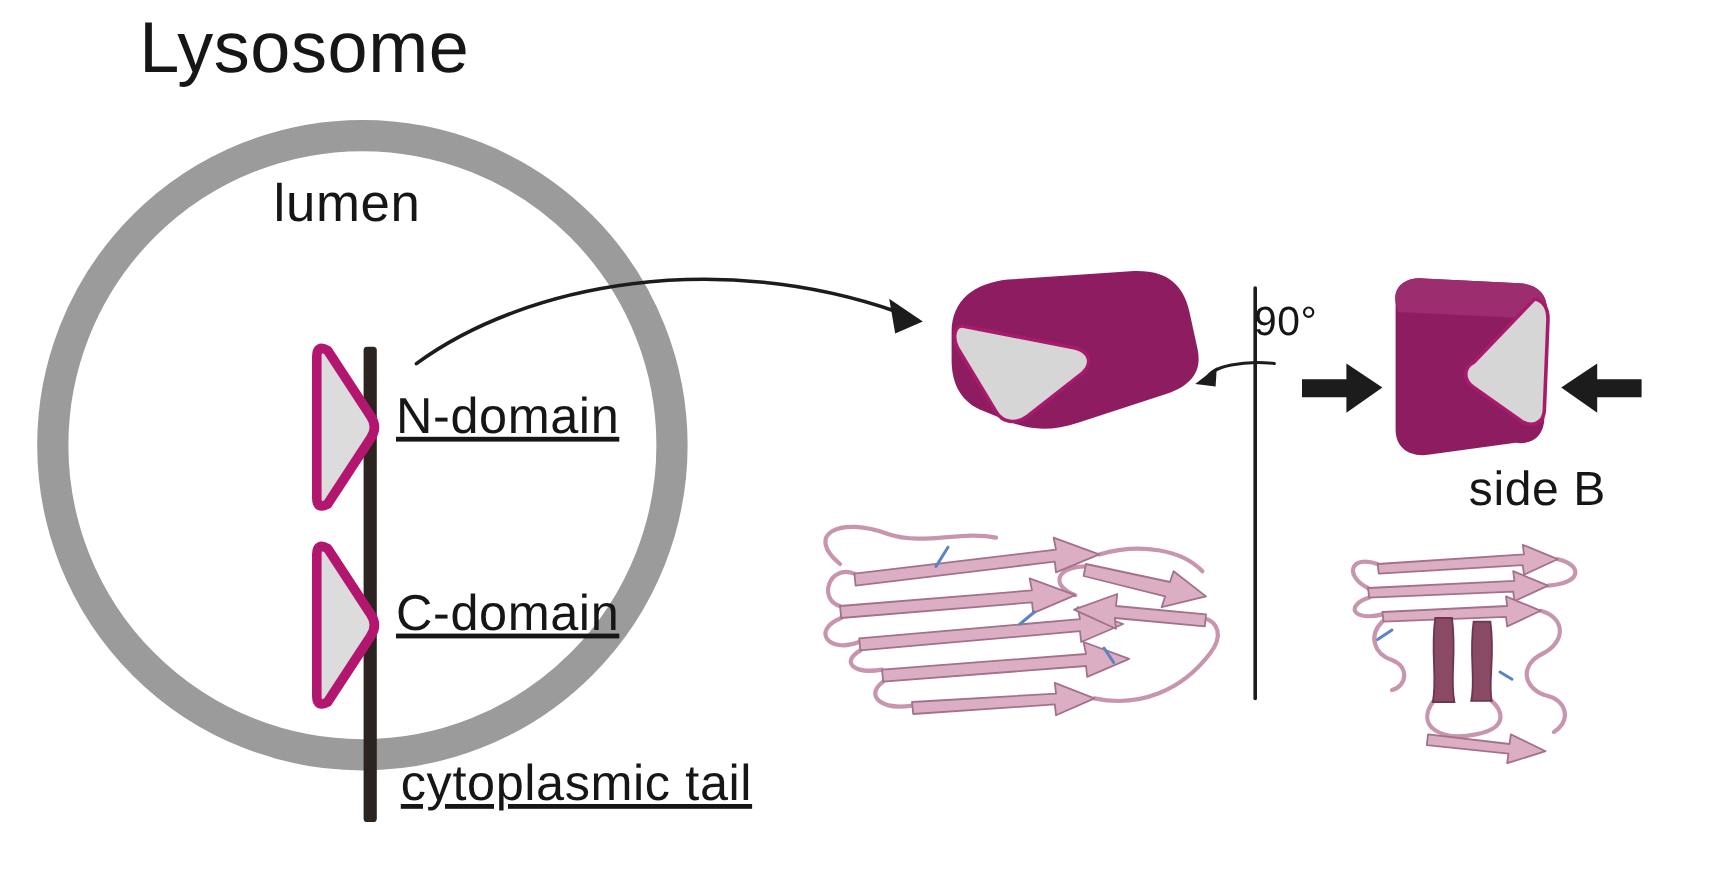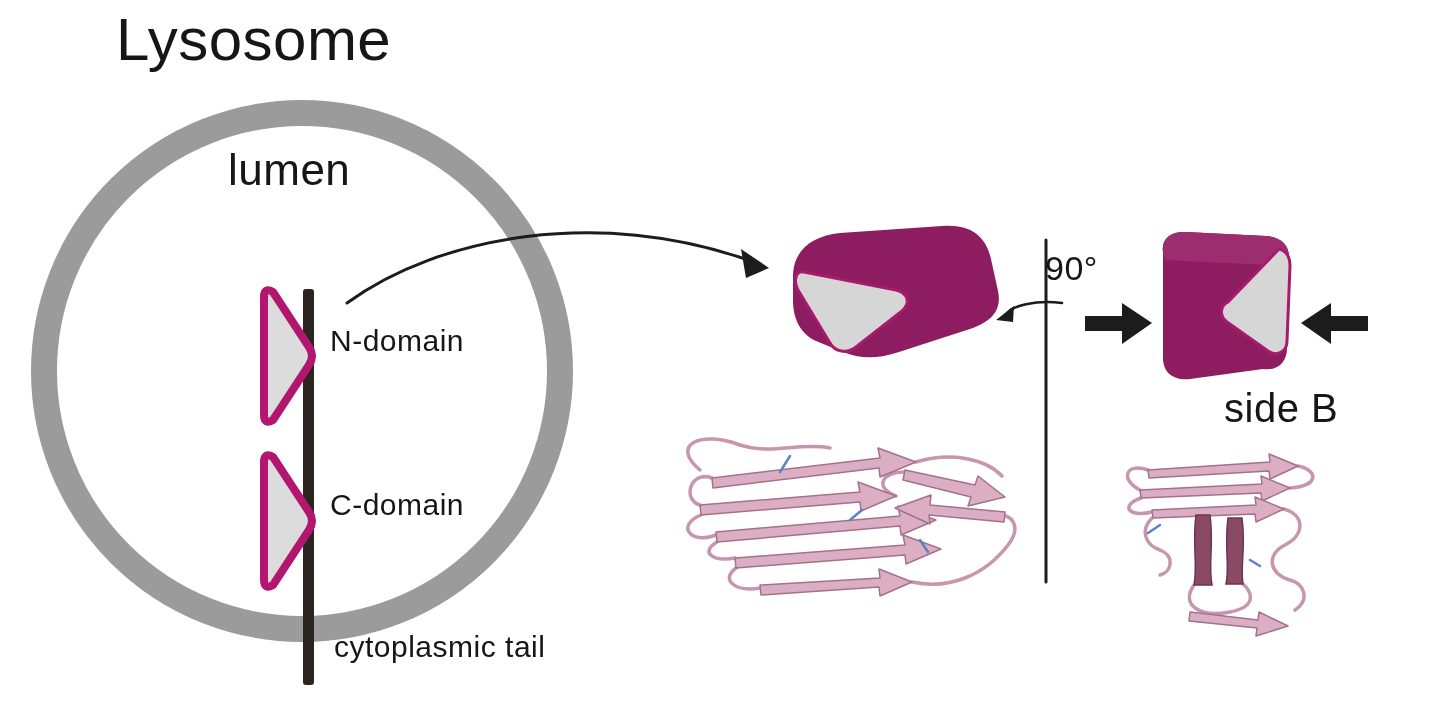--- a/index.html
+++ b/index.html
@@ -7,21 +7,21 @@
   body {
     background:#ffffff;
     font-family:"Liberation Sans", sans-serif;
     color:#161616;
     overflow:hidden;
   }
   .canvas { position:relative; width:1156px; height:726px; background:#ffffff; }
   .svg-layer { position:absolute; left:0; top:0; }
   .label { position:absolute; line-height:1; white-space:nowrap; color:#161616; letter-spacing:0.5px; }
   .t60 { font-size:60px; }
-  .t46 { font-size:30px; }
+  .t46 { font-size:42px;text-decoration:underline; }
   .t44 { font-size:44px;text-align:center; }
   .t40 { font-size:40px; }
   .t34 { font-size:34px; }
 
   
   .membrane   { fill:none; stroke:#9b9b9b; stroke-width:26; }
   .stem       { fill:#2b241f; }
   .tri        { fill:#dcdcdc; stroke:#b3166f; stroke-width:8; stroke-linejoin:round; }
   .ink        { fill:#1c1c1c; }
   .inkline    { fill:none; stroke:#1c1c1c; stroke-linecap:round; }

